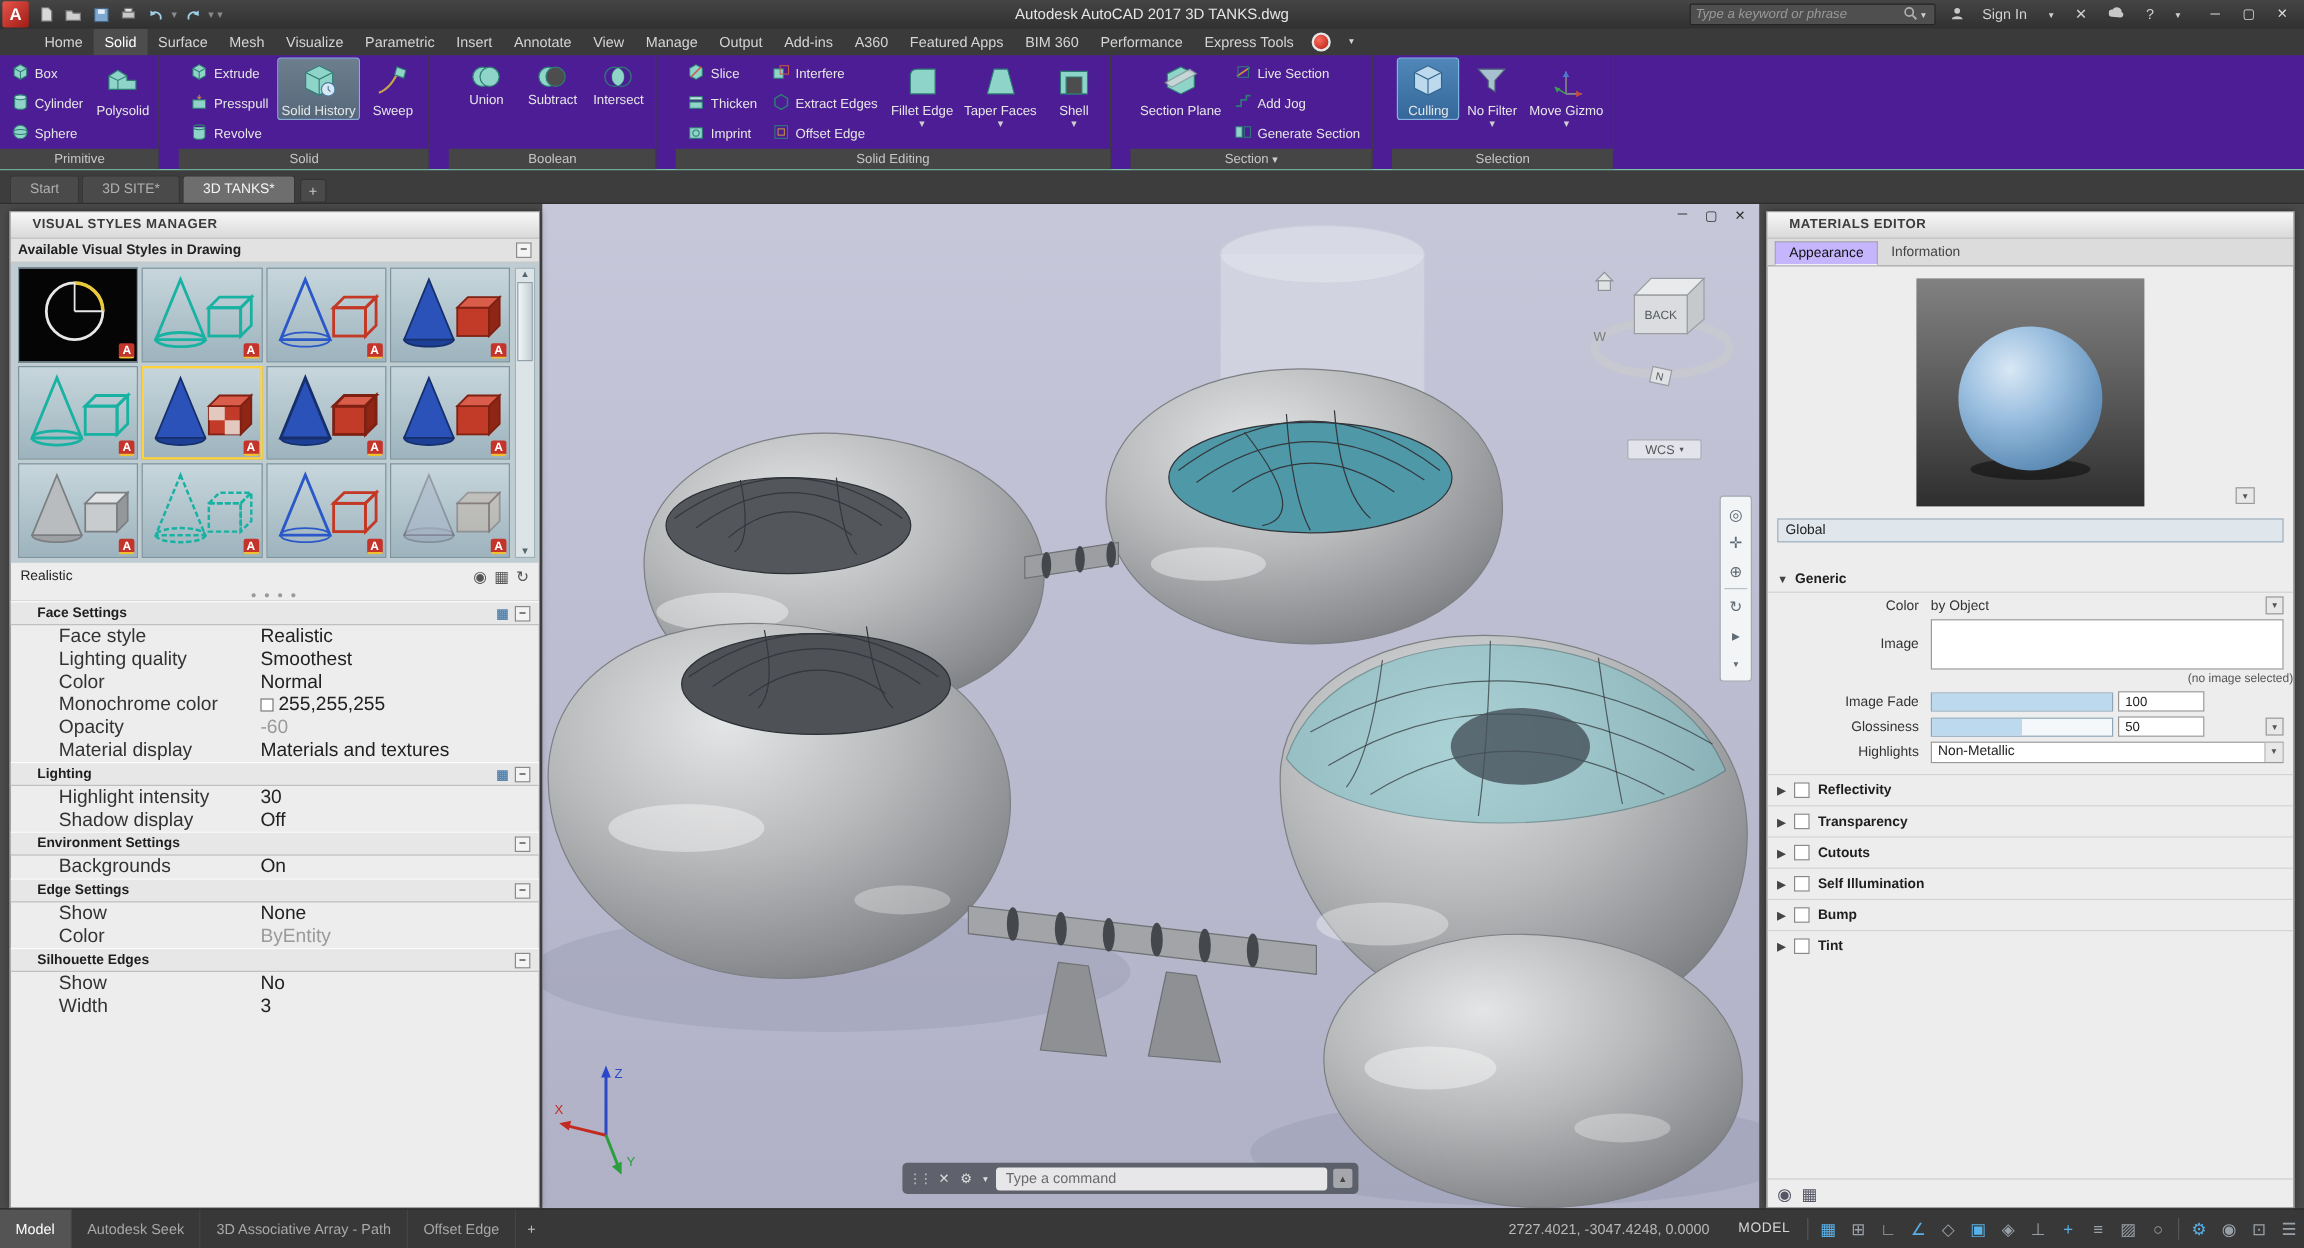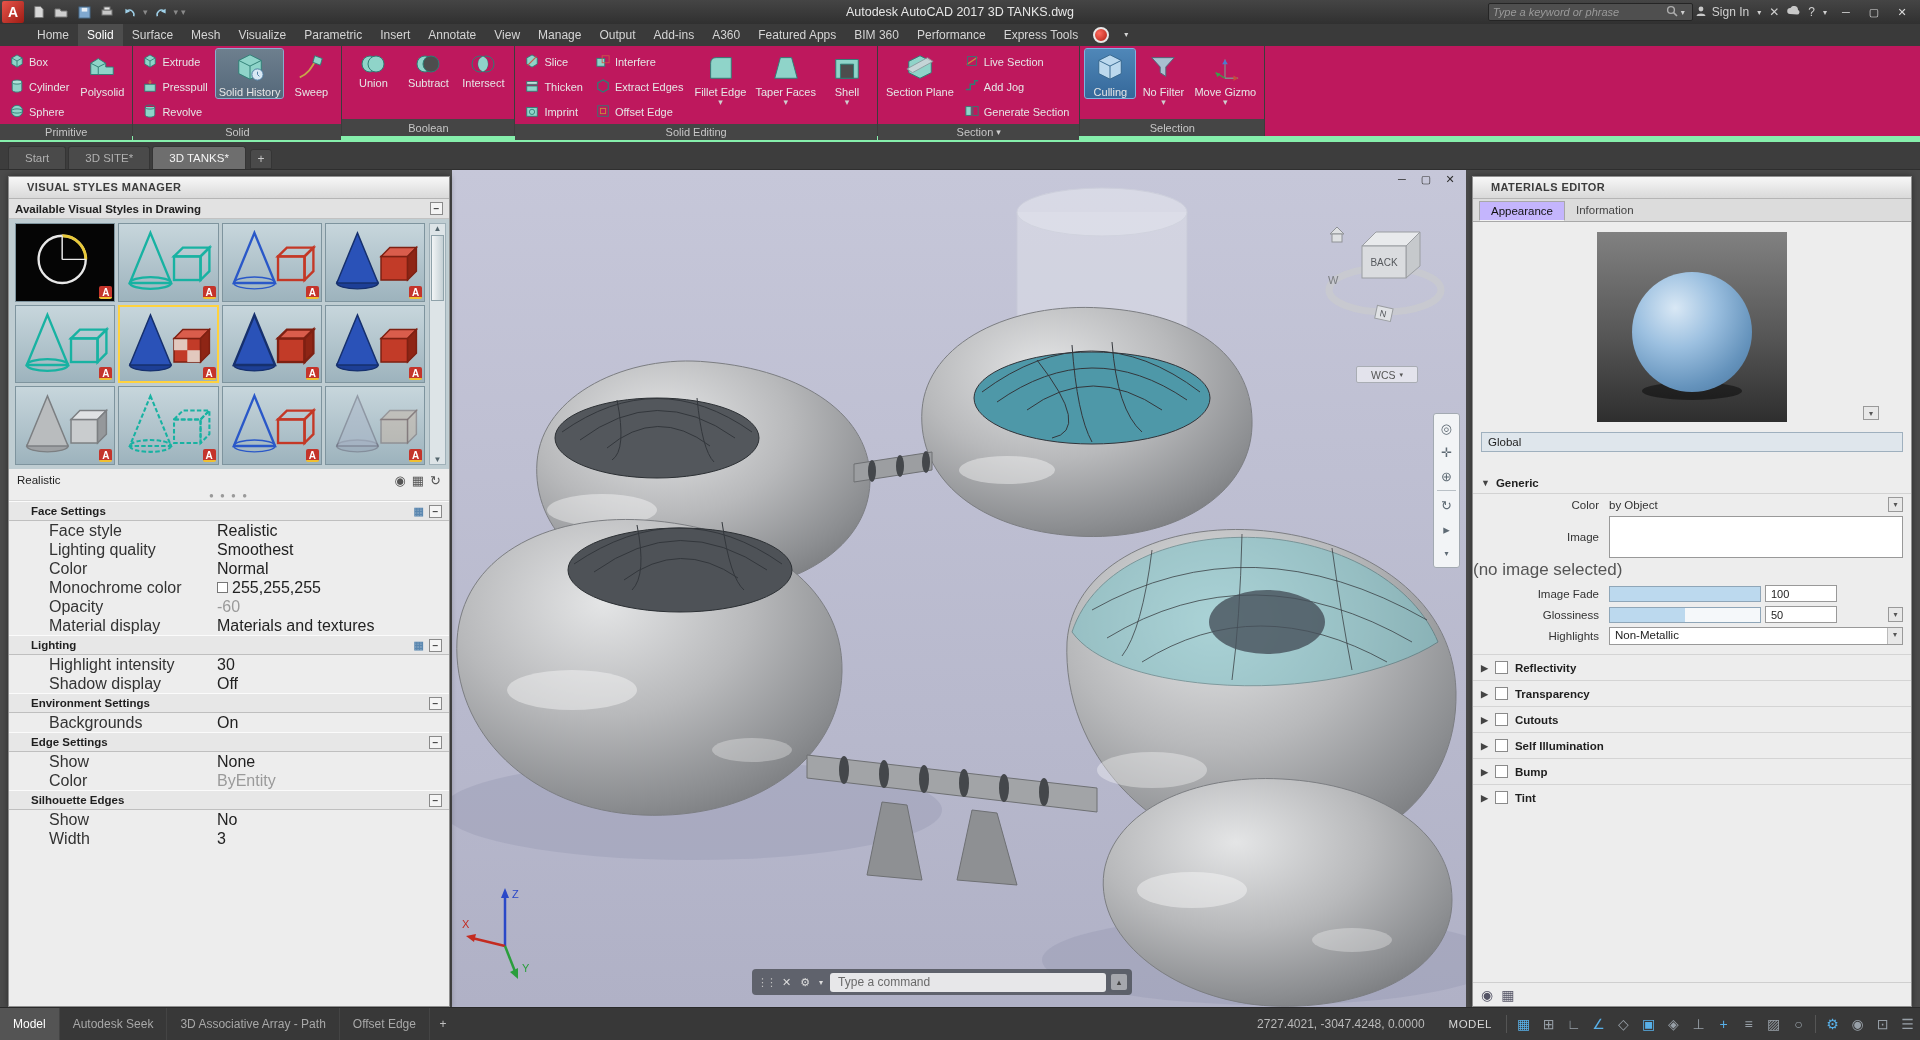--- a/index.html
+++ b/index.html
@@ -6,36 +6,36 @@
   html,body { width:1920px; height:1040px; overflow:hidden; }
   body { font-family:"Liberation Sans",sans-serif; background:#4a4a4a; position:relative; font-size:12px; -webkit-font-smoothing:antialiased; }
 
   
   #titlebar { position:absolute; top:0; left:0; right:0; height:24px; background:linear-gradient(#454545,#303030); display:flex; align-items:center; color:#cfcfcf; z-index:50; }
   .app-logo { width:22px; height:22px; margin:1px 4px 1px 2px; background:linear-gradient(135deg,#e8544a,#9e1c14); color:#fff; font-weight:bold; font-size:14px; text-align:center; line-height:22px; border-radius:2px; }
   .qat { display:flex; align-items:center; gap:3px; }
   .qat-btn { width:20px; height:20px; display:flex; align-items:center; justify-content:center; }
   .qat-sep { color:#8a8a8a; font-size:9px; }
   .tb-title { position:absolute; left:0; right:0; text-align:center; font-size:12.5px; color:#e6e6e6; pointer-events:none; }
-  .tb-right { margin-left:auto; display:flex; align-items:center; gap:2px; padding-right:4px; z-index:2; }
+  .tb-right { margin-left:auto; display:flex; align-items:center; gap:12px; padding-right:4px; z-index:2; }
   .searchbox { display:flex; align-items:center; width:205px; height:18px; background:#4f4f4f; border:1px solid #252525; border-radius:2px; padding:0 4px; }
   .searchbox input { flex:1; background:transparent; border:none; outline:none; color:#cfcfcf; font-size:11px; font-style:italic; }
   .searchbox input::placeholder { color:#9a9a9a; font-style:italic; }
   .tbicon { color:#d0d0d0; font-size:12px; padding:0 3px; }
   .winbtns { display:flex; }
   .winbtn { width:28px; height:22px; text-align:center; line-height:22px; color:#dcdcdc; font-size:11px; }
 
   
   #ribbontabs { position:absolute; top:24px; left:0; right:0; height:22px; background:#3a3a3a; display:flex; align-items:flex-end; padding-left:28px; }
   .rtab { padding:0 9px; height:22px; line-height:22px; color:#d5d5d5; font-size:12px; white-space:nowrap; }
   .rtab.active { background:#4d4d4d; color:#ffffff; }
   .reddot { width:16px; height:16px; border-radius:50%; background:radial-gradient(circle at 35% 35%, #ff6a5e, #b01e12); margin:3px 6px; border:2px solid #e8e8e8; }
 
   
-  #ribbonbody { position:absolute; top:46px; left:0; right:0; height:96px; background:#be185d; display:flex; border-bottom:6px solid #86efac; }
+  #ribbonbody { position:absolute; top:46px; left:0; right:0; height:96px; background:#4c1d95; display:flex; border-bottom:1px solid #86efac;gap:16px; }
   .rpanel { display:flex; flex-direction:column; border-right:1px solid #3c3c3c; }
   .rpanel-content { flex:1; display:flex; align-items:flex-start; padding:3px 5px 0 5px; gap:3px; }
   .rpanel-label { height:17px; line-height:16px; text-align:center; color:#c6c6c6; font-size:11px; background:#454545; display:flex; align-items:center; justify-content:center; gap:3px; }
   .smallcol { display:flex; flex-direction:column; }
   .rbtn-sm { display:flex; align-items:center; gap:5px; color:#e6e6e6; font-size:11px; padding:2px 5px; height:25px; white-space:nowrap; border-radius:2px; }
   .rbtn-lg { display:flex; flex-direction:column; align-items:center; color:#e6e6e6; font-size:11px; padding:3px 3px 0 3px; text-align:center; border-radius:2px; min-width:50px; }
   .rbtn-lg .lbl2 { line-height:12px; margin-top:2px; }
   .rbtn-lg.toggled { background:linear-gradient(#6d7f8e,#55687a); outline:1px solid #88aecd; }
   .rbtn-lg.toggled-blue { background:linear-gradient(#4f87b8,#35689a); outline:1px solid #7db4e0; }
   .rbtn-med { display:flex; flex-direction:column; align-items:center; color:#e6e6e6; font-size:11px; padding:4px 4px 0 4px; min-width:52px; border-radius:2px; }
@@ -114,21 +114,21 @@
   .sphere-shadow { position:absolute; left:45px; top:150px; width:100px; height:18px; border-radius:50%; background:rgba(0,0,0,.45); }
   .me-prev-dd { position:absolute; right:32px; bottom:6px; width:16px; height:14px; border:1px solid #999; background:#e8e8e8; color:#555; font-size:8px; text-align:center; line-height:13px; }
   .me-global { flex:none; margin:6px 8px 20px 8px; height:20px; background:#dfe6ec; border:1px solid #9fb0be; font-size:11.5px; color:#222; line-height:19px; padding-left:6px; }
   .me-generic-hdr { flex:none; height:22px; display:flex; align-items:center; gap:6px; padding:0 8px; font-size:11.5px; font-weight:bold; color:#1e1e1e; border-bottom:1px solid #d2d2d2; }
   .tri { font-size:9px; color:#444; }
   .me-row { flex:none; display:flex; align-items:center; min-height:21px; padding:1px 8px; font-size:11.5px; color:#333; }
   .me-row .mlbl { width:128px; text-align:right; padding-right:10px; color:#333; }
   .me-ctrl { flex:1; display:flex; align-items:center; gap:4px; }
   .dd-arrow { width:15px; height:15px; border:1px solid #999; background:#e8e8e8; color:#555; font-size:8px; text-align:center; line-height:14px; margin-left:auto; }
   .img-box { flex:1; height:42px; background:#fff; border:1px solid #999; }
-  .noimg { flex:none; text-align:left; font-size:17px; color:#555; padding:1px 0 3px 0; }
+  .noimg { flex:none; text-align:right; font-size:10px; color:#555; padding:1px 0 3px 0; }
   .slider { width:152px; height:16px; border:1px solid #8fa6b8; background:#f5f8fa; position:relative; }
   .slider .fill { position:absolute; left:0; top:0; bottom:0; background:#bcd9ee; }
   .numbox { width:72px; height:17px; background:#fff; border:1px solid #999; font-size:11px; color:#222; line-height:16px; padding-left:5px; }
   .combo { flex:1; height:18px; background:#fff; border:1px solid #999; font-size:11.5px; color:#222; line-height:17px; padding-left:5px; display:flex; align-items:center; }
   .combo .dd-arrow { height:16px; border:none; border-left:1px solid #bbb; margin-left:auto; }
   .me-sec { flex:none; height:26px; display:flex; align-items:center; gap:7px; padding:0 8px; border-top:1px solid #d4d4d4; font-size:11.5px; font-weight:bold; color:#1e1e1e; }
   .chk { width:13px; height:13px; background:#fff; border:1px solid #8a8a8a; }
   .me-bottom { margin-top:auto; height:24px; display:flex; align-items:center; gap:8px; padding:0 8px; border-top:1px solid #cfcfcf; color:#556; font-size:14px; flex:none; }
 
   

